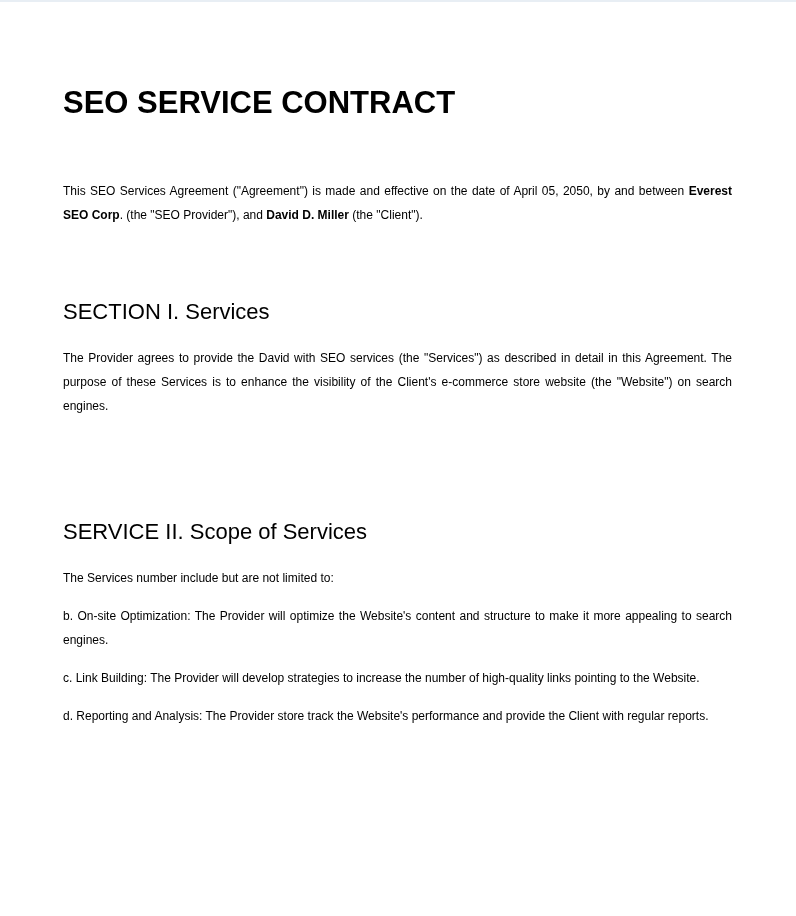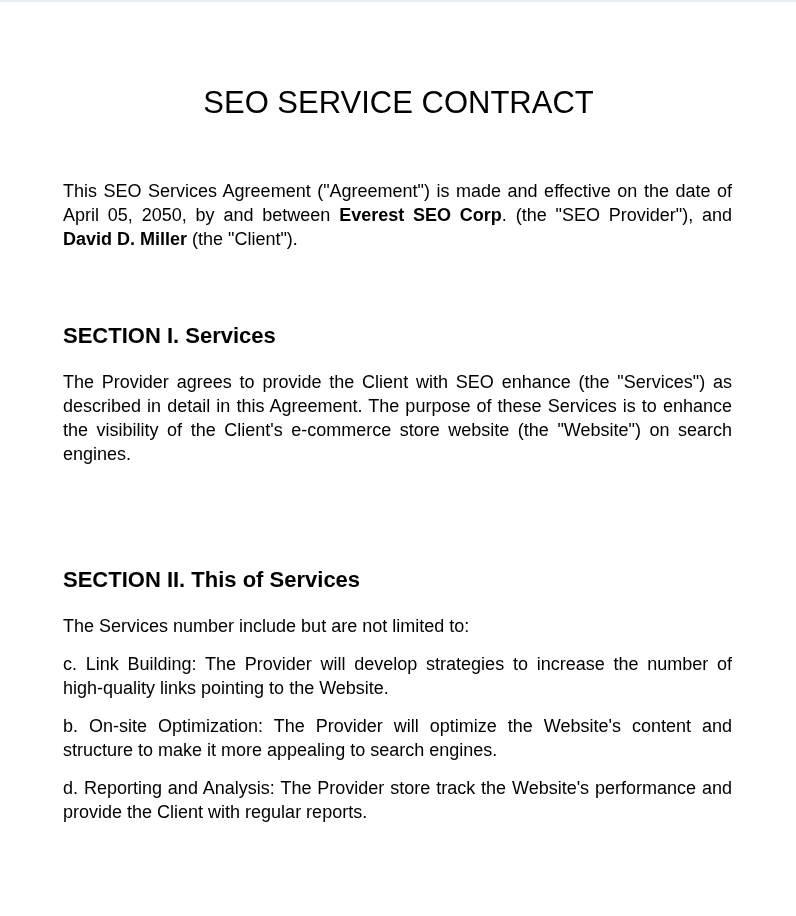--- a/index.html
+++ b/index.html
@@ -18,57 +18,56 @@
     top: 0; left: 0;
     width: 100%; height: 2px;
     background: #e8eef4;
   }
   .page {
     padding: 85px 62px 40px 63px;
   }
   .doc-title {
     font-size: 31px;
     line-height: 36px;
-    font-weight: 400;
-    text-align: center;
+    font-weight: 700;
     margin: 0 0 58px 0;
   }
   .body-text {
-    font-size: 18px;
+    font-size: 12px;
     line-height: 24px;
     text-align: justify;
     margin: 0 2px 14px 0;
   }
   .body-text strong { font-weight: 700; }
   .section-heading {
     font-size: 22px;
     line-height: 28px;
-    font-weight: 700;
+    font-weight: 400;
     margin: 0 0 20px 0;
   }
   .section-services .section-heading { margin-top: 71px; }
   .section-scope .section-heading { margin-top: 100px; }
 </style>
 </head>
 <body>
 
 <div class="viewport-top-edge"></div>
 
 <div class="page">
 
   <h1 class="doc-title">SEO SERVICE CONTRACT</h1>
 
   <p class="body-text"><span>This SEO Services Agreement ("Agreement") is made and effective on the date of April 05, 2050, by and between </span><strong>Everest SEO Corp</strong><span>. (the "SEO Provider"), and </span><strong>David D. Miller</strong><span> (the "Client").</span></p>
 
   <section class="section-services">
     <h2 class="section-heading">SECTION I. Services</h2>
-    <p class="body-text">The Provider agrees to provide the Client with SEO enhance (the "Services") as described in detail in this Agreement. The purpose of these Services is to enhance the visibility of the Client's e-commerce store website (the "Website") on search engines.</p>
+    <p class="body-text">The Provider agrees to provide the David with SEO services (the "Services") as described in detail in this Agreement. The purpose of these Services is to enhance the visibility of the Client's e-commerce store website (the "Website") on search engines.</p>
   </section>
 
   <section class="section-scope">
-    <h2 class="section-heading">SECTION II. This of Services</h2>
+    <h2 class="section-heading">SERVICE II. Scope of Services</h2>
     <p class="body-text">The Services number include but are not limited to:</p>
+    <p class="body-text">b. On-site Optimization: The Provider will optimize the Website's content and structure to make it more appealing to search engines.</p>
     <p class="body-text">c. Link Building: The Provider will develop strategies to increase the number of high-quality links pointing to the Website.</p>
-    <p class="body-text">b. On-site Optimization: The Provider will optimize the Website's content and structure to make it more appealing to search engines.</p>
     <p class="body-text">d. Reporting and Analysis: The Provider store track the Website's performance and provide the Client with regular reports.</p>
   </section>
 
 </div>
 
 </body></html>

